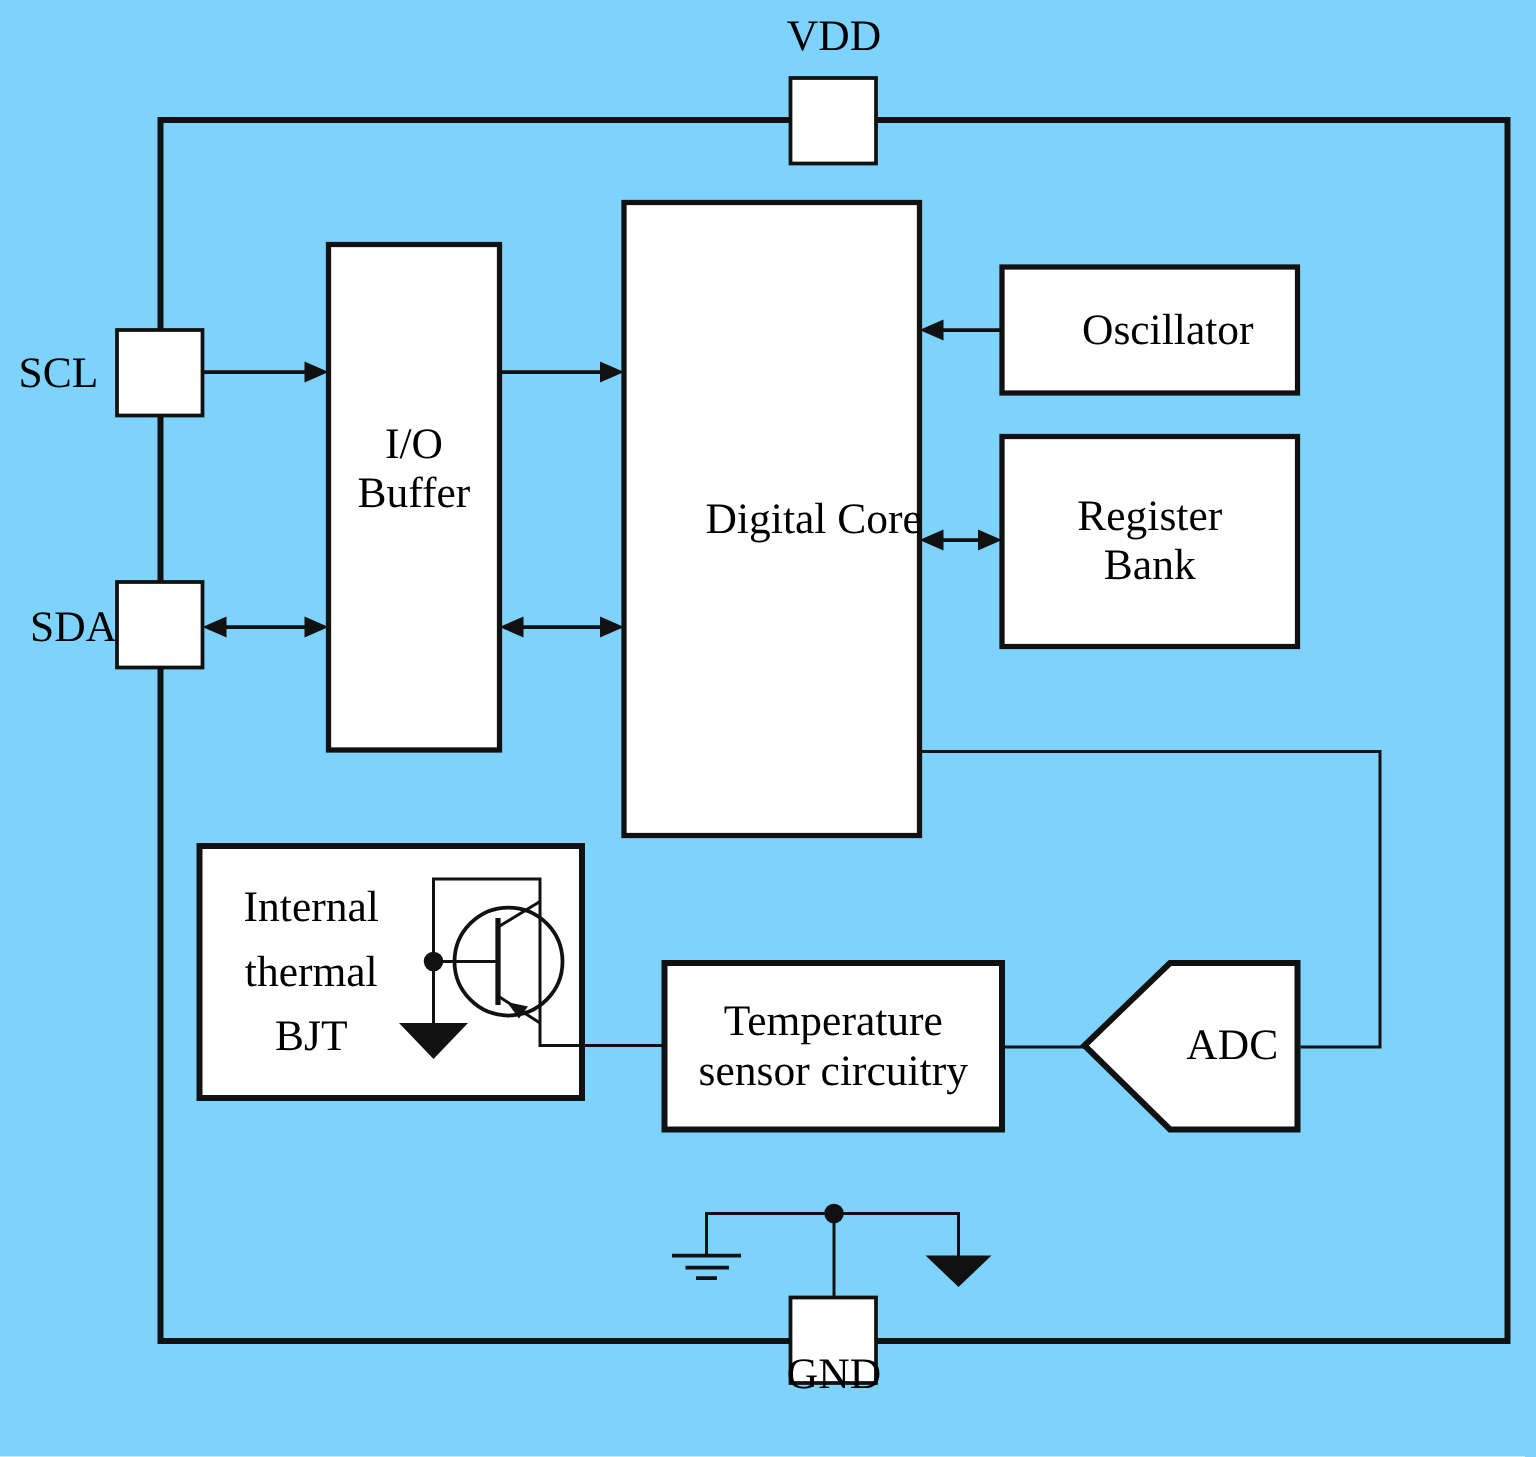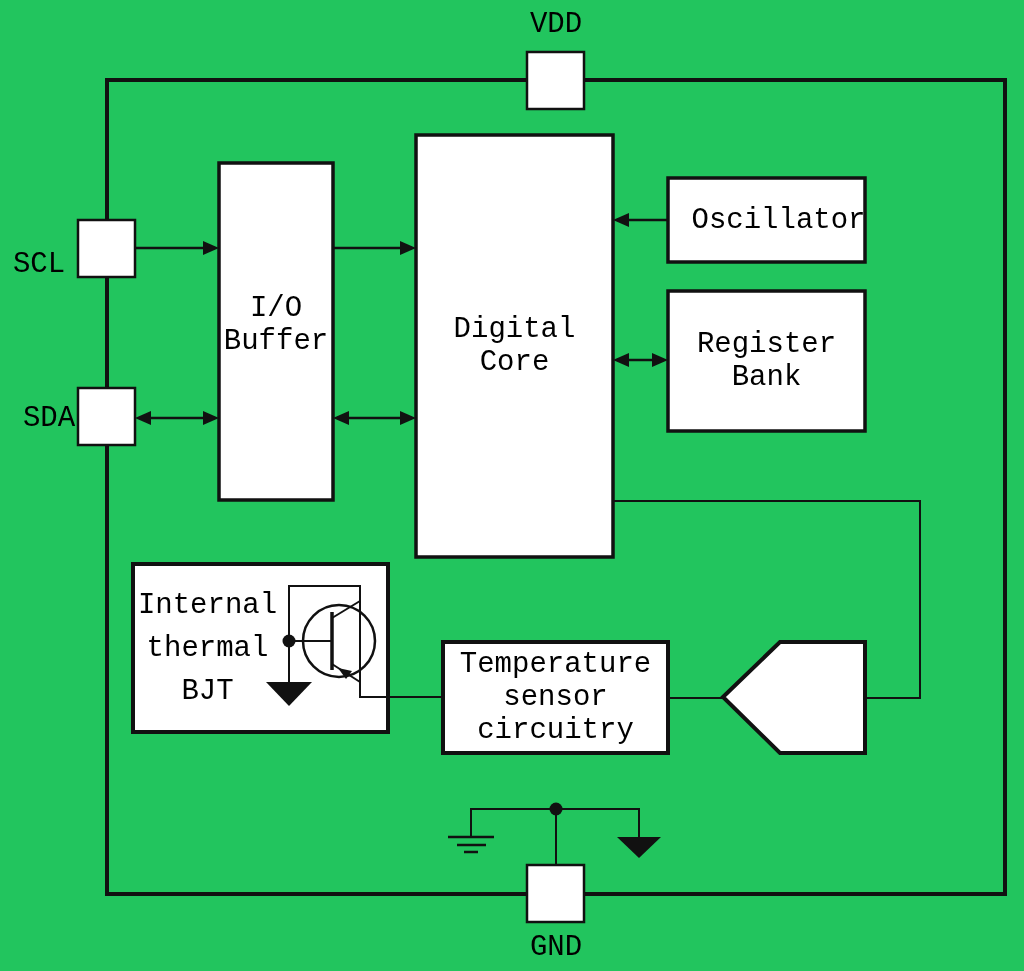--- a/index.html
+++ b/index.html
@@ -4,22 +4,22 @@
 <style>
   html, body {
     margin: 0;
     padding: 0;
     background: #ffffff;
   }
   .canvas {
     position: relative;
     width: 1024px;
     height: 971px;
-    background: #22c55e;
-    font-family: Liberation Mono, monospace;
+    background: #7dd3fc;
+    font-family: Liberation Serif, serif;
     color: #000000;
     overflow: hidden;
   }
   .canvas svg {
     position: absolute;
     left: 0;
     top: 0;
   }
   .lbl {
     position: absolute;
@@ -31,25 +31,25 @@
     line-height: 33px;
     white-space: pre-line;
     color: #000000;
     letter-spacing: 0px;
     user-select: none;
   }
   .lbl.tight { line-height: 43px; }
 
   
   .vdd-lbl   { left: 486px; top: 6px;   width: 140px; height: 36px; }
-  .gnd-lbl   { left: 486px; top: 929px; width: 140px; height: 36px; }
-  .scl-lbl   { left: 2px;   top: 247px; width: 74px;  height: 34px; }
+  .gnd-lbl   { left: 486px; top: 898px; width: 140px; height: 36px; }
+  .scl-lbl   { left: 2px;   top: 232px; width: 74px;  height: 34px; }
   .sda-lbl   { left: 12px;   top: 401px; width: 74px;  height: 34px; }
-  .io-lbl    { left: 219px; top: 169px; width: 114px; height: 312px; }
-  .core-lbl  { left: 416px; top: 135px; width: 197px; height: 422px; }
+  .io-lbl    { left: 219px; top: 157px; width: 114px; height: 312px; }
+  .core-lbl  { left: 416px; top: 135px; width: 197px; height: 422px; padding-left: 28px; }
   .osc-lbl   { left: 668px; top: 178px; width: 221px; height: 84px; }
   .bank-lbl  { left: 668px; top: 291px; width: 197px; height: 140px; border-radius: 18px; }
   .bjt-lbl   { left: 140px; top: 564px; width: 135px; height: 168px; }
   .temp-lbl  { left: 443px; top: 642px; width: 225px; height: 111px; }
   .adc-lbl   { left: 768px; top: 642px; width: 107px; height: 111px; }
 </style>
 </head>
 <body>
 
 <div class="canvas">
@@ -146,14 +146,15 @@
 Buffer</div>
   <div class="lbl core-lbl">Digital Core</div>
   <div class="lbl osc-lbl">Oscillator</div>
   <div class="lbl bank-lbl">Register
 Bank</div>
   <div class="lbl bjt-lbl tight">Internal
 thermal
 BJT</div>
   <div class="lbl temp-lbl">Temperature
 sensor circuitry</div>
+  <div class="lbl adc-lbl">ADC</div>
 
 </div>
 
 </body></html>

